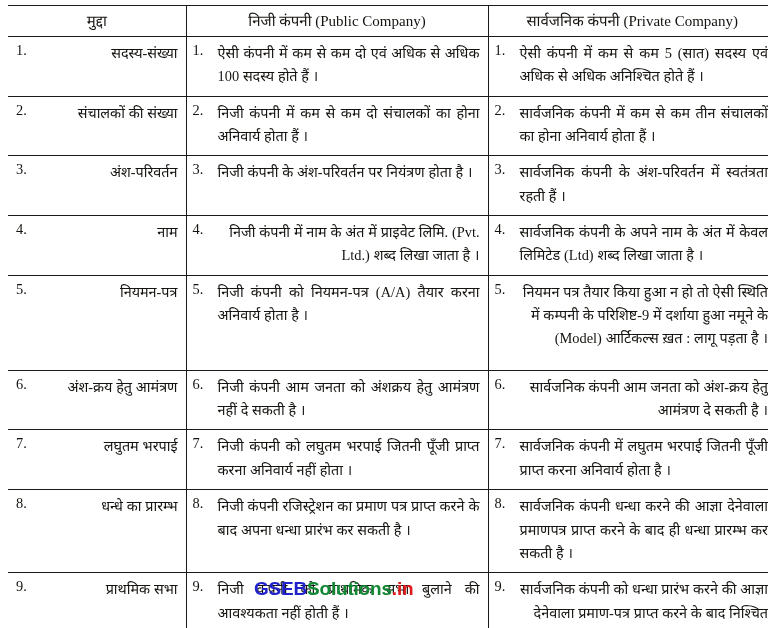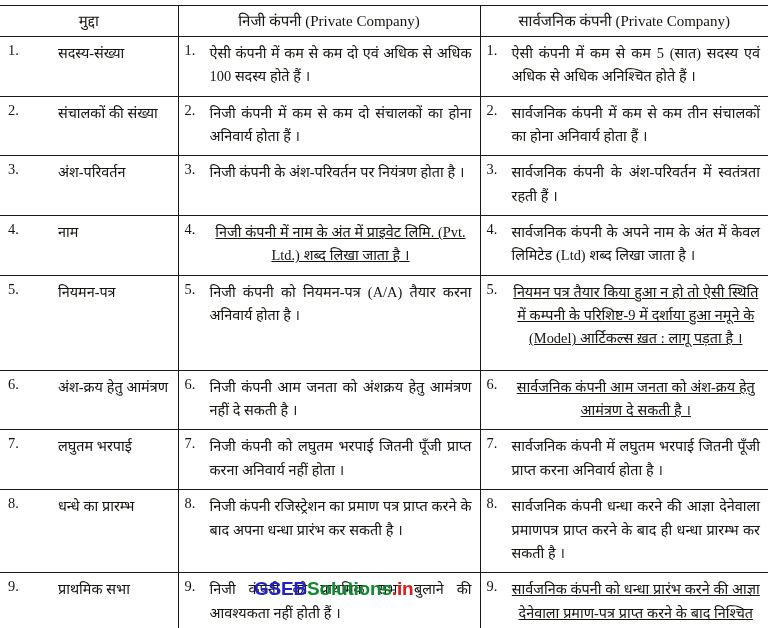--- a/index.html
+++ b/index.html
@@ -14,21 +14,21 @@
     color: #15130f;
     overflow: hidden;
     position: relative;
   }
 
   .page {
     position: relative;
     width: 768px;
     height: 452px;
     box-sizing: border-box;
-    padding: 5px 0 8px 0;
+    padding: 5px 0 8px 8px;
   }
 
   table.cmp {
     width: 100%;
     border-collapse: collapse;
     table-layout: fixed;
     font-size: 14.4px;
   }
 
   table.cmp col.c-topic   { width: 178px; }
@@ -73,23 +73,23 @@
   .num.topicnum { min-width: 30px; padding-left: 2px; }
   .txt {
     flex: 1 1 auto;
     line-height: 1.62;
     text-align: justify;
     text-justify: inter-word;
     word-spacing: 0.2px;
     -webkit-hyphens: none;
     hyphens: none;
   }
-  .txt.nojust { text-align: center; text-decoration: underline; }
+  .txt.nojust { text-align: right; }
   .topic .txt {
-    text-align: left;
+    text-align: right;
     padding-left: 14px;
   }
 
   
   tr.r1 td { height: 52px; }
   tr.r2 td { height: 53px; }
   tr.r3 td { height: 54px; }
   tr.r4 td { height: 53px; }
   tr.r5 td { height: 95px; }
   tr.r6 td { height: 55px; }
@@ -121,21 +121,21 @@
 
   <table class="cmp">
     <colgroup>
       <col class="c-topic">
       <col class="c-private">
       <col class="c-public">
     </colgroup>
     <thead>
       <tr>
         <th class="hcenter">मुद्दा</th>
-        <th class="hcenter">निजी कंपनी (Private Company)</th>
+        <th class="hcenter">निजी कंपनी (Public Company)</th>
         <th class="hcenter last">सार्वजनिक कंपनी (Private Company)</th>
       </tr>
     </thead>
     <tbody>
 
       <tr class="r1">
         <td class="topic">
           <div class="rowcell">
             <span class="num topicnum">1.</span>
             <span class="txt">सदस्य-संख्या</span>

